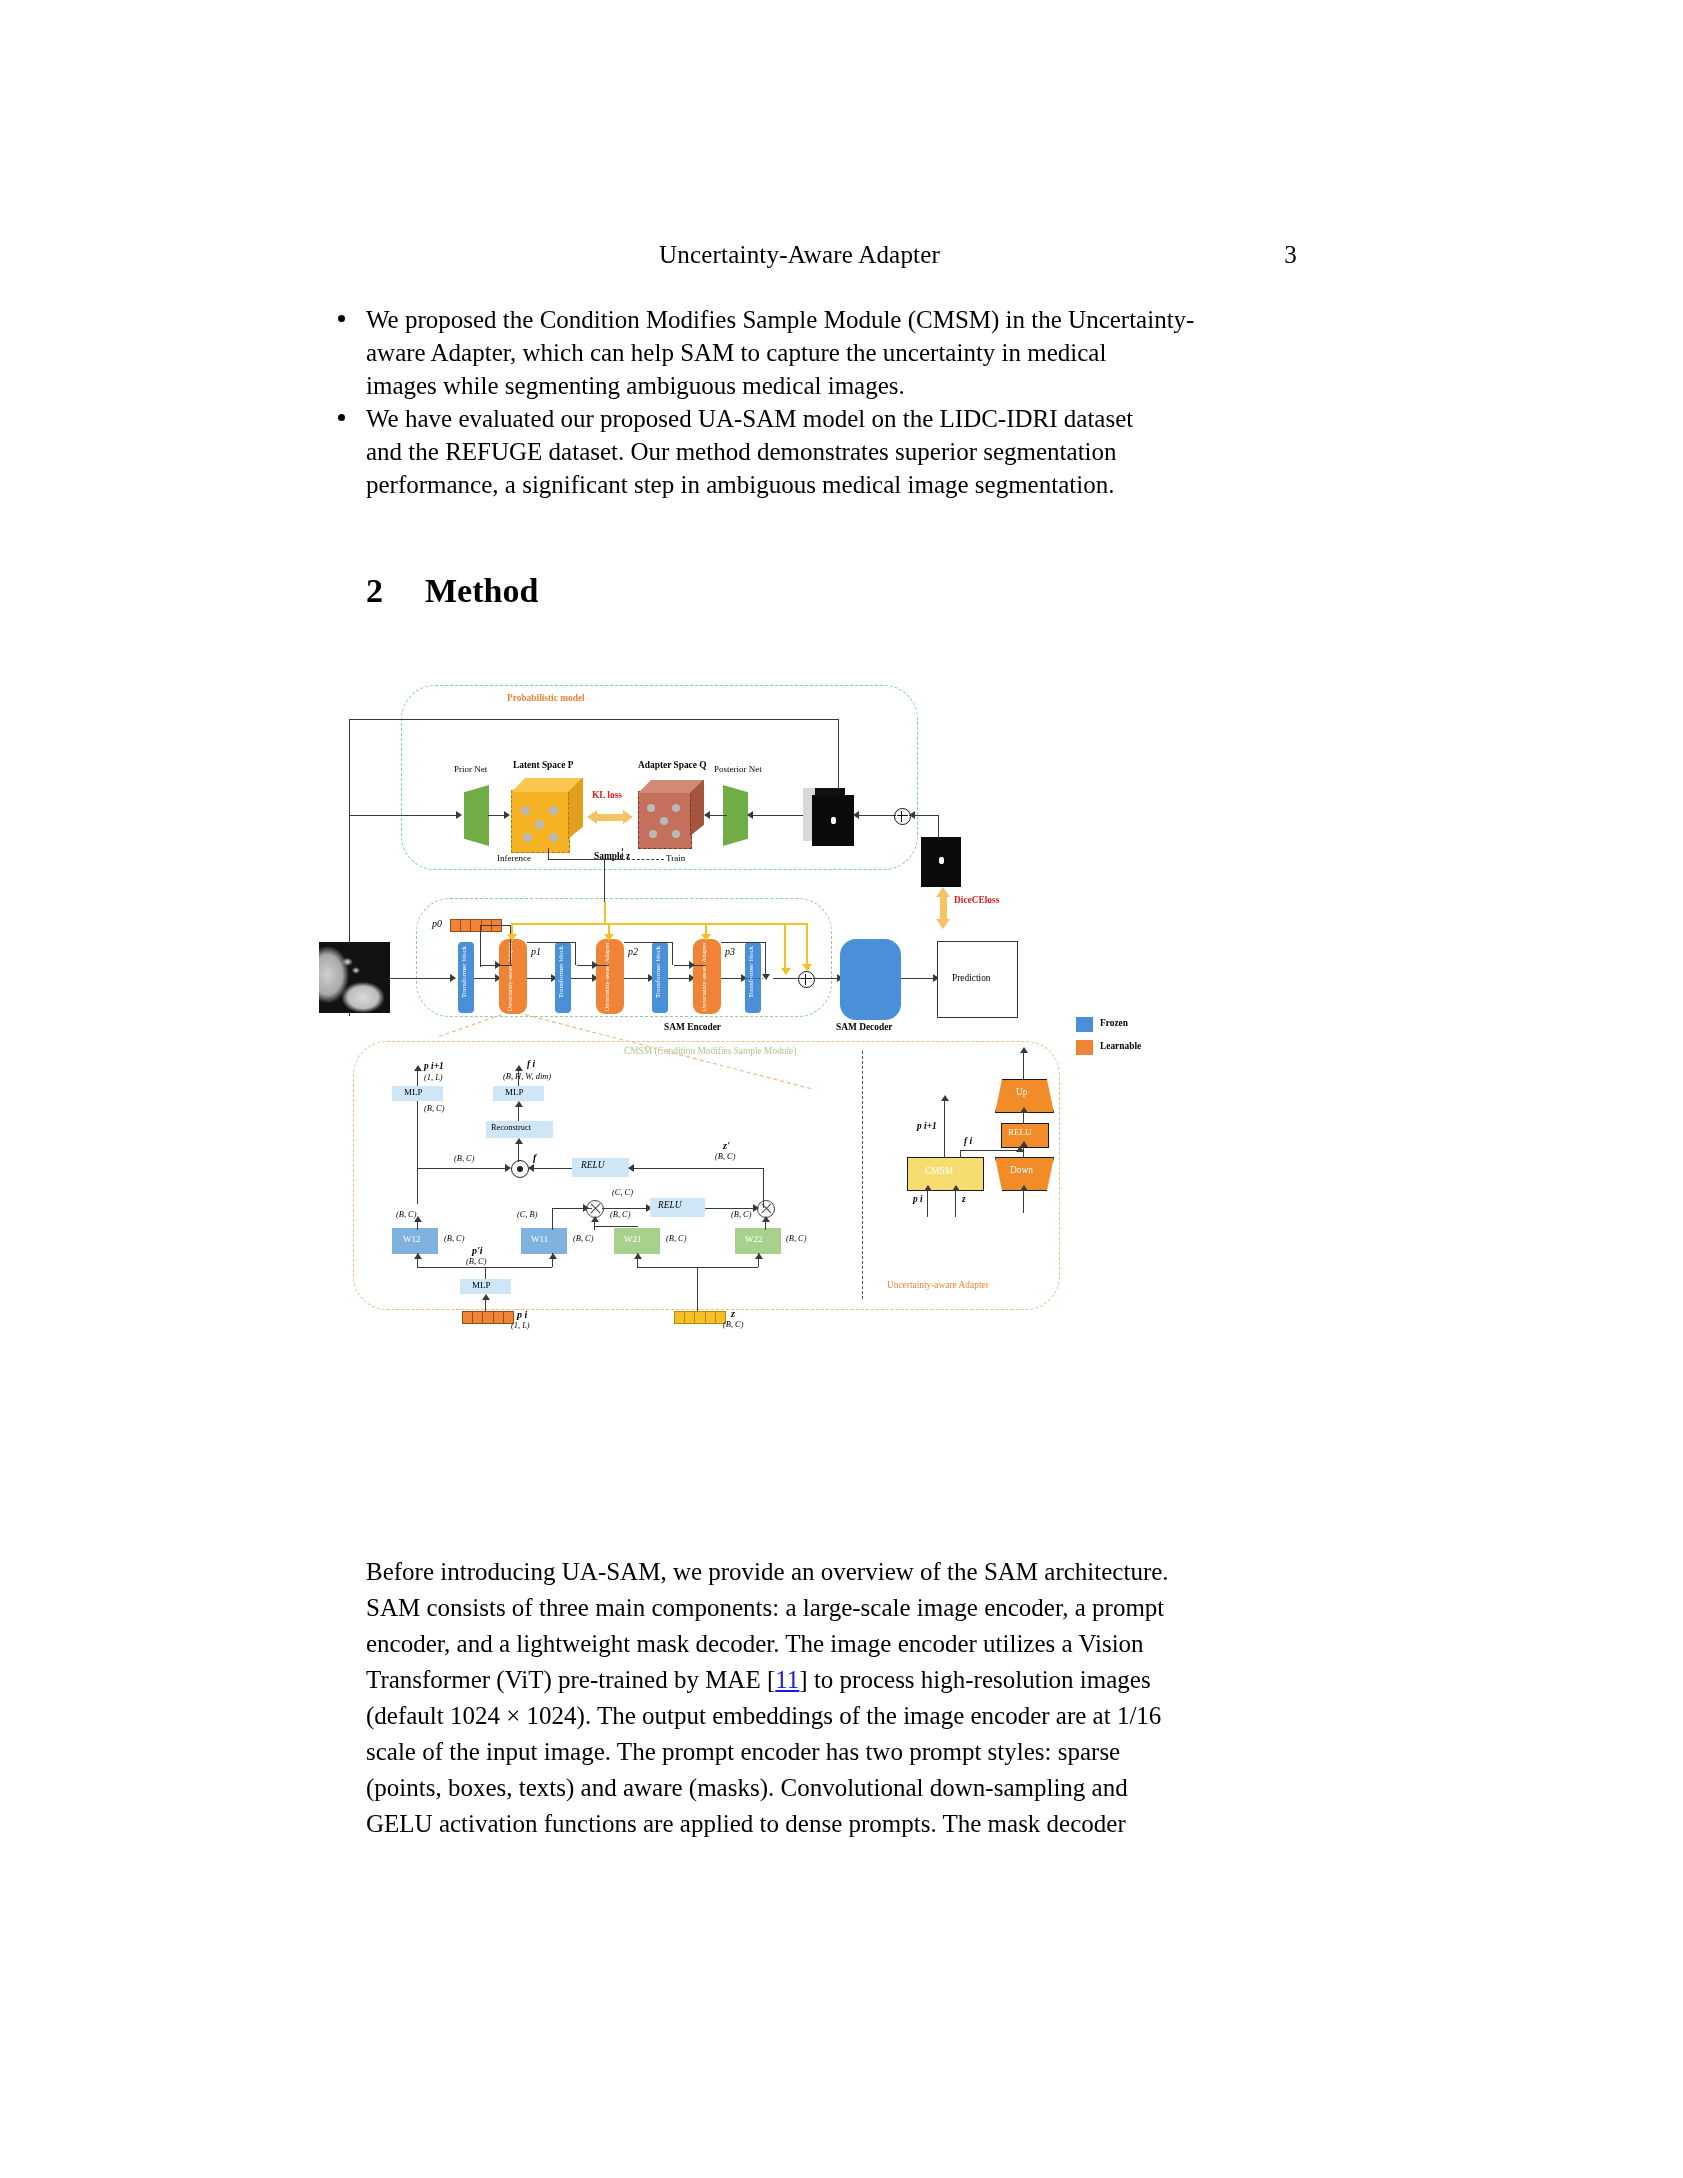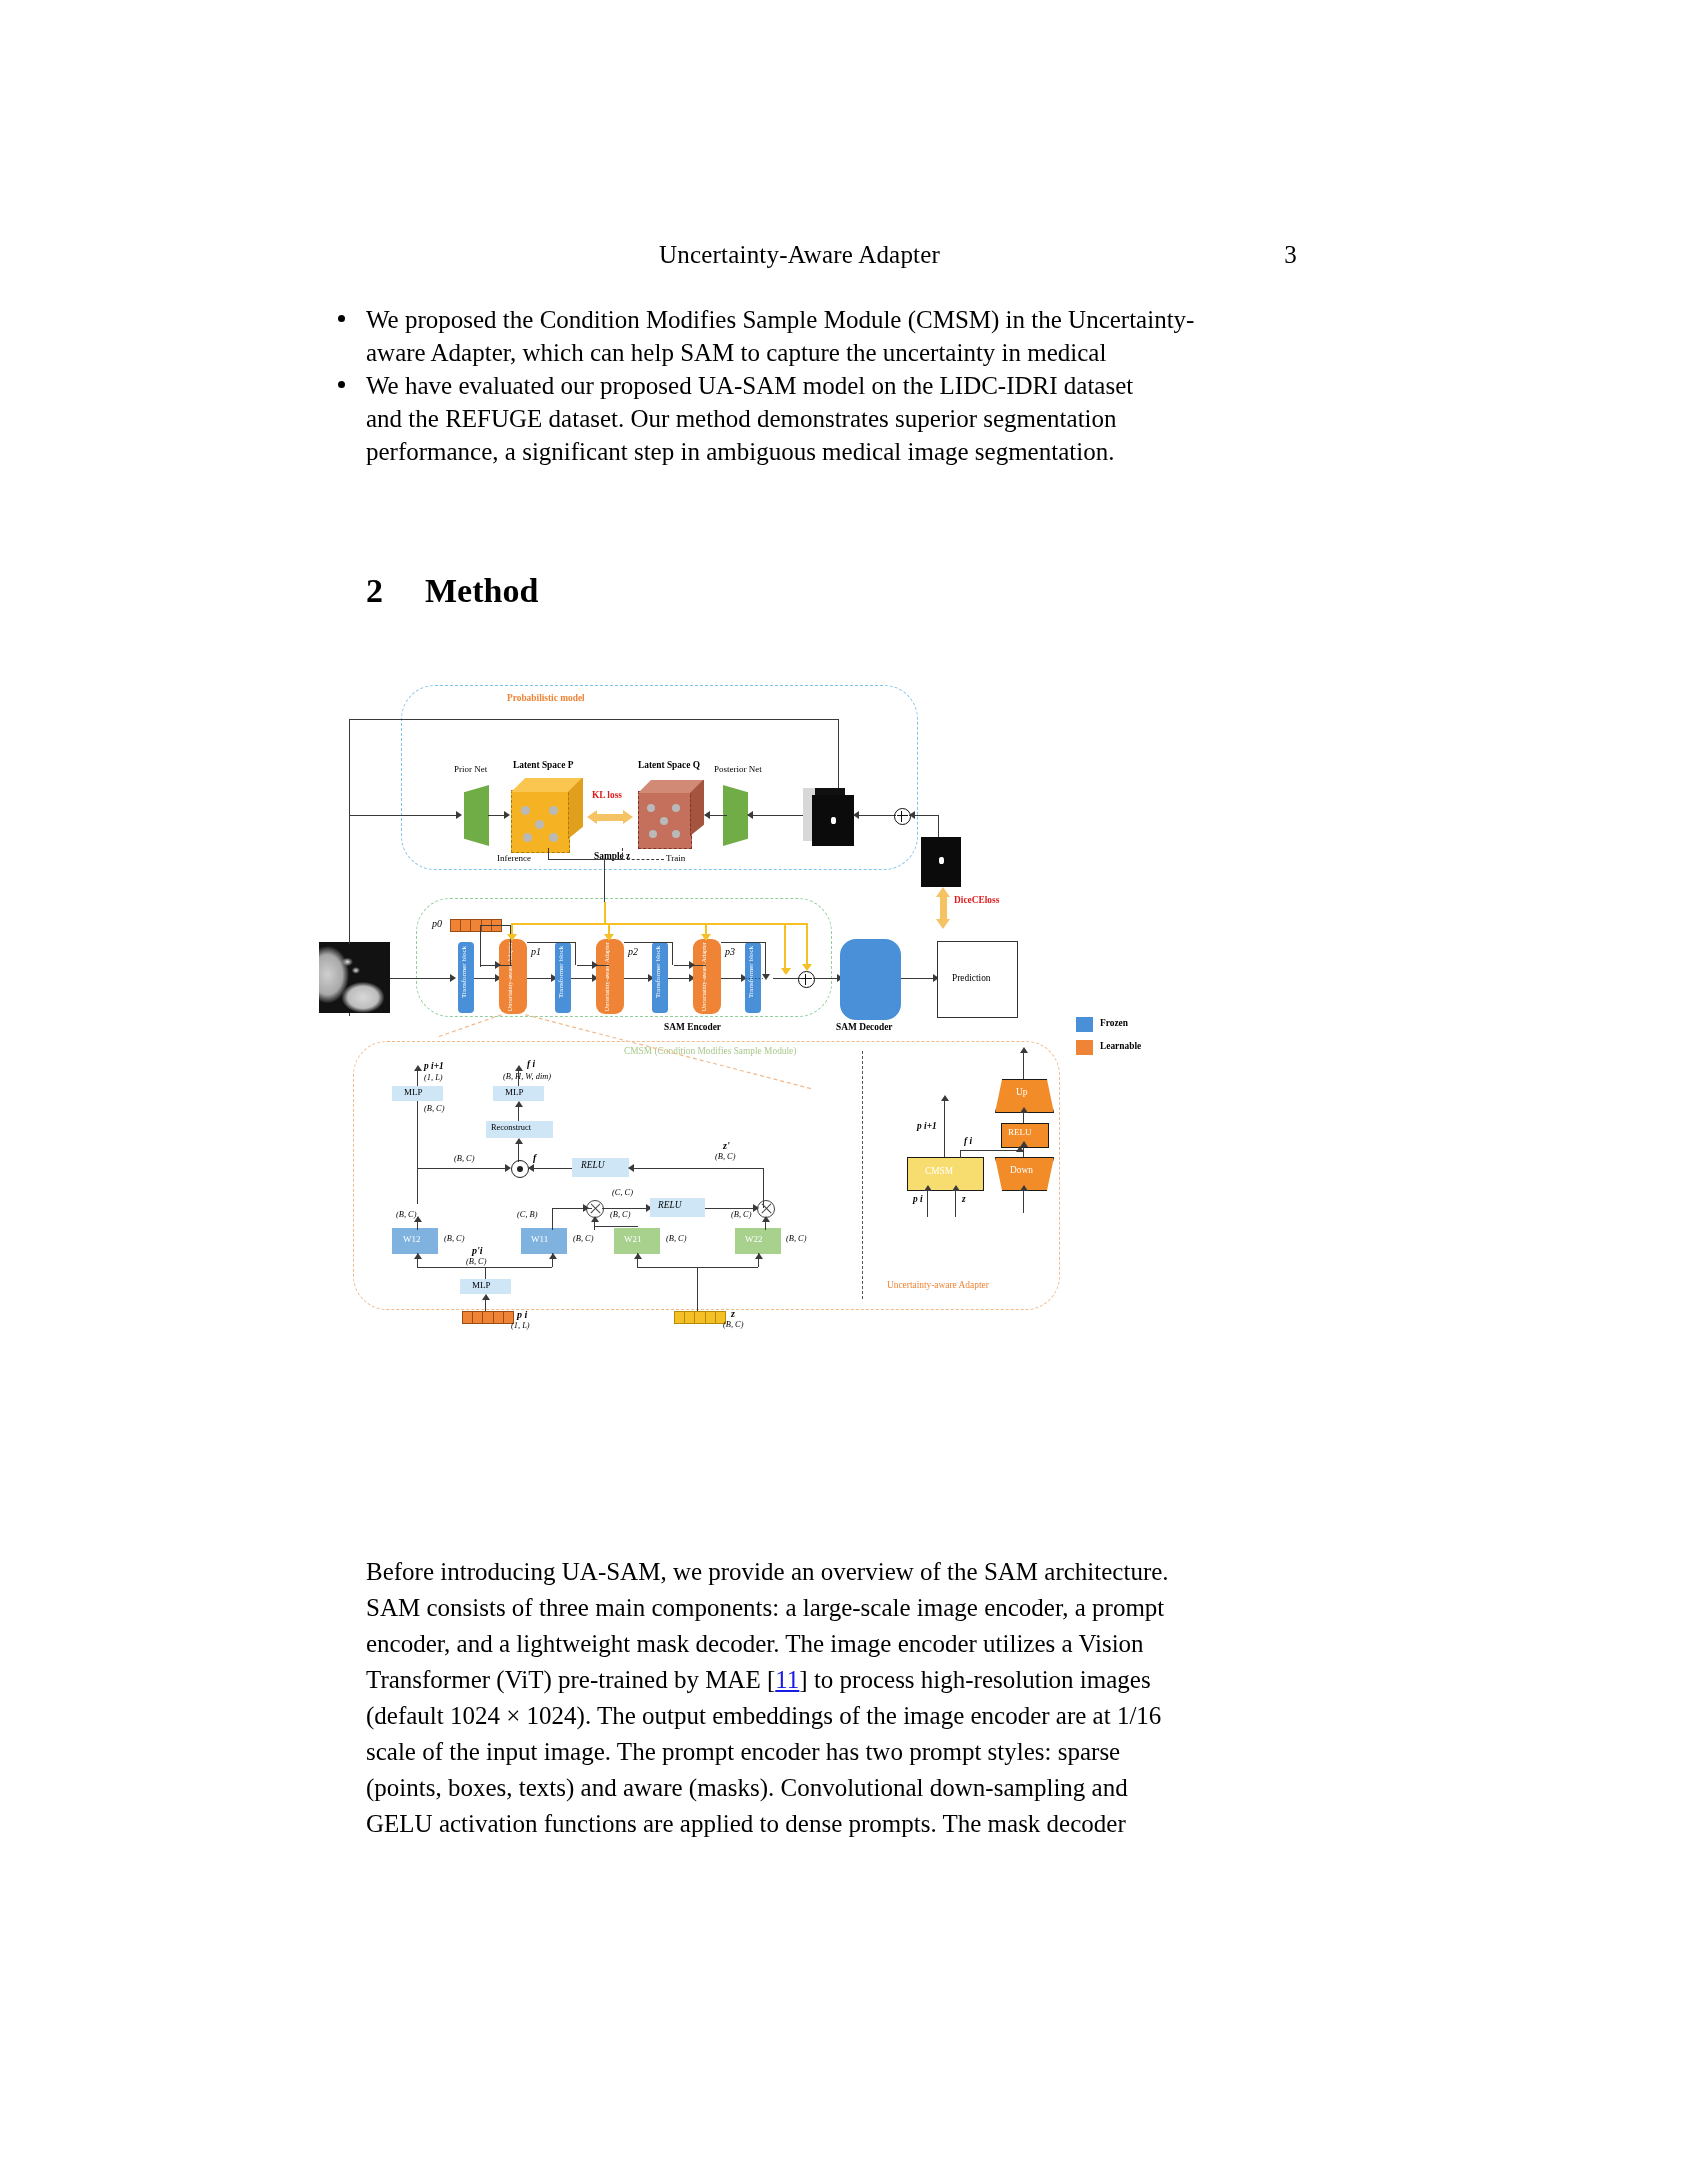--- a/index.html
+++ b/index.html
@@ -147,20 +147,21 @@
     <span class="rh-title">Uncertainty-Aware Adapter</span>
     <span class="rh-page">3</span>
   </div>
 
   <div class="bullets">
 
     <div class="li">
       <span class="bul"></span>
       <span class="ln">We proposed the Condition Modifies Sample Module (CMSM) in the Uncertainty-</span>
       <span class="ln">aware Adapter, which can help SAM to capture the uncertainty in medical</span>
+      <span class="ln">images while segmenting ambiguous medical images.</span>
     </div>
 
     <div class="li">
       <span class="bul"></span>
       <span class="ln">We have evaluated our proposed UA-SAM model on the LIDC-IDRI dataset</span>
       <span class="ln">and the REFUGE dataset. Our method demonstrates superior segmentation</span>
       <span class="ln">performance, a significant step in ambiguous medical image segmentation.</span>
     </div>
 
   </div>
@@ -212,21 +213,21 @@
     </div>
 
     <div class="lbl bold" style="left:156px; top:97px; font-size:9.4px; color:#e01b1b;">KL loss</div>
     <div class="biarrow" style="left:151px; top:117px; width:46px; height:14px;">
       <div class="bar" style="left:9px; top:4px; width:28px; height:7px;"></div>
       <div class="tipL" style="left:0; top:0; border-right:10px solid #f5c264; border-top:7px solid transparent; border-bottom:7px solid transparent;"></div>
       <div class="tipR" style="right:0; top:0; border-left:10px solid #f5c264; border-top:7px solid transparent; border-bottom:7px solid transparent;"></div>
     </div>
 
     <div class="lbl bold" style="left:202px; top:67px; font-size:9.4px;">
-      <span>Latent Space Q</span>
+      <span>Adapter Space Q</span>
     </div>
     <div class="cube" style="left:202px; top:87px; width:65px; height:67px;">
       <div style="position:absolute;left:0;top:11px;width:52px;height:56px;background:#c4705c;border:1px dashed #7d3326;"></div>
       <div style="position:absolute;left:52px;top:0px;width:13px;height:56px;background:#a5543f;
                   clip-path:polygon(0% 0%,100% 0%,100% 80%,0% 100%); border-left:1px dashed #7d3326;"></div>
       <div style="position:absolute;left:0px;top:0px;width:65px;height:13px;background:#d08a75;
                   clip-path:polygon(20% 0%,100% 0%,80% 100%,0% 100%);"></div>
       <div style="position:absolute;left:9px;top:24px;width:8px;height:8px;background:#b9b9b9;border-radius:50%;"></div>
       <div style="position:absolute;left:34px;top:24px;width:8px;height:8px;background:#b9b9b9;border-radius:50%;"></div>
       <div style="position:absolute;left:22px;top:37px;width:8px;height:8px;background:#b9b9b9;border-radius:50%;"></div>

